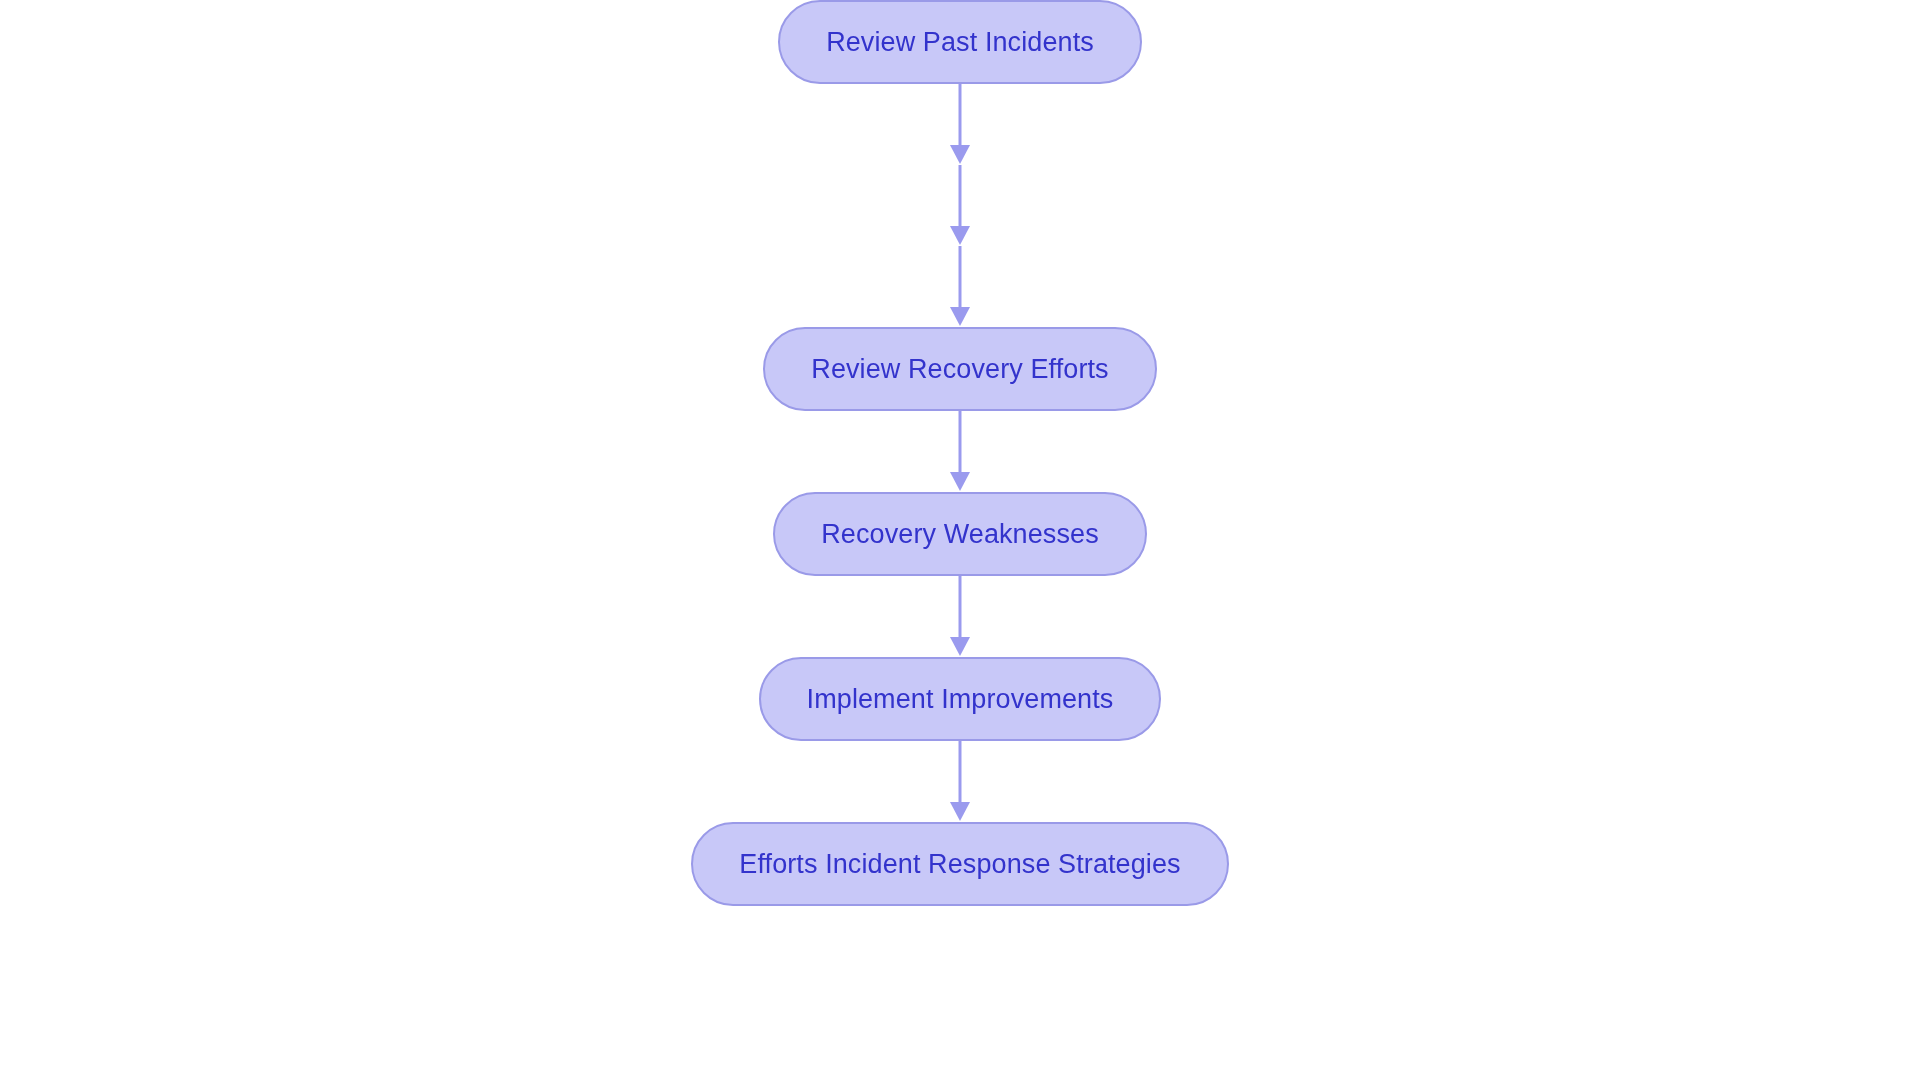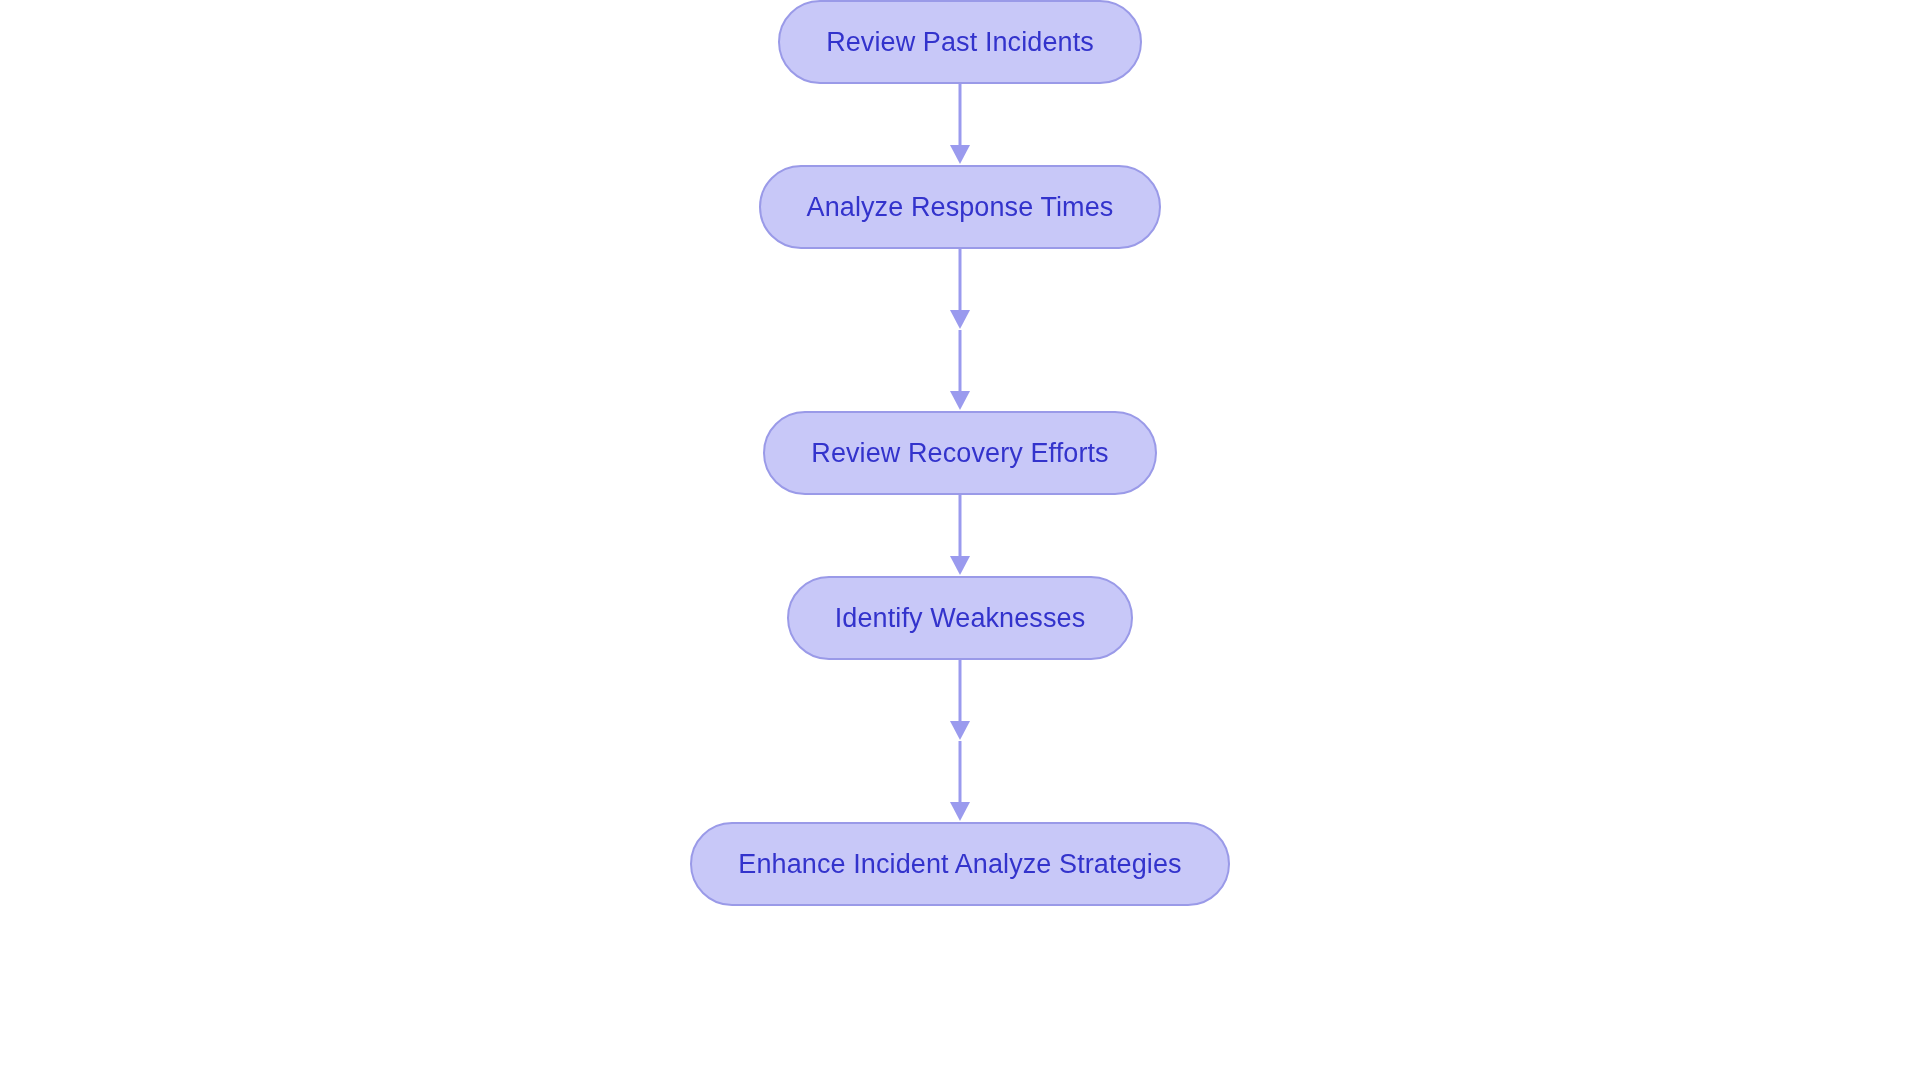--- a/index.html
+++ b/index.html
@@ -88,25 +88,20 @@
       </div>
     </div>
 
     <div class="flow-connector">
       <svg viewBox="0 0 26 81" xmlns="http://www.w3.org/2000/svg">
         <line x1="13" y1="0" x2="13" y2="62" stroke="#9a9aee" stroke-width="3"></line>
         <polygon points="3,61 23,61 13,80" fill="#9a9aee"></polygon>
       </svg>
     </div>
 
-    <div class="node-slot">
-      <div class="flow-node">
-        <span class="flow-node-label">Analyze Response Times</span>
-      </div>
-    </div>
 
     <div class="flow-connector">
       <svg viewBox="0 0 26 81" xmlns="http://www.w3.org/2000/svg">
         <line x1="13" y1="0" x2="13" y2="62" stroke="#9a9aee" stroke-width="3"></line>
         <polygon points="3,61 23,61 13,80" fill="#9a9aee"></polygon>
       </svg>
     </div>
 
 
     <div class="flow-connector">
@@ -124,39 +119,44 @@
 
     <div class="flow-connector">
       <svg viewBox="0 0 26 81" xmlns="http://www.w3.org/2000/svg">
         <line x1="13" y1="0" x2="13" y2="62" stroke="#9a9aee" stroke-width="3"></line>
         <polygon points="3,61 23,61 13,80" fill="#9a9aee"></polygon>
       </svg>
     </div>
 
     <div class="node-slot">
       <div class="flow-node">
-        <span class="flow-node-label">Identify Weaknesses</span>
+        <span class="flow-node-label">Recovery Weaknesses</span>
       </div>
     </div>
 
     <div class="flow-connector">
       <svg viewBox="0 0 26 81" xmlns="http://www.w3.org/2000/svg">
         <line x1="13" y1="0" x2="13" y2="62" stroke="#9a9aee" stroke-width="3"></line>
         <polygon points="3,61 23,61 13,80" fill="#9a9aee"></polygon>
       </svg>
     </div>
 
+    <div class="node-slot">
+      <div class="flow-node">
+        <span class="flow-node-label">Implement Improvements</span>
+      </div>
+    </div>
 
     <div class="flow-connector">
       <svg viewBox="0 0 26 81" xmlns="http://www.w3.org/2000/svg">
         <line x1="13" y1="0" x2="13" y2="62" stroke="#9a9aee" stroke-width="3"></line>
         <polygon points="3,61 23,61 13,80" fill="#9a9aee"></polygon>
       </svg>
     </div>
 
     <div class="node-slot">
       <div class="flow-node">
-        <span class="flow-node-label">Enhance Incident Analyze Strategies</span>
+        <span class="flow-node-label">Efforts Incident Response Strategies</span>
       </div>
     </div>
 
   </div>
 </div>
 
 </body></html>

